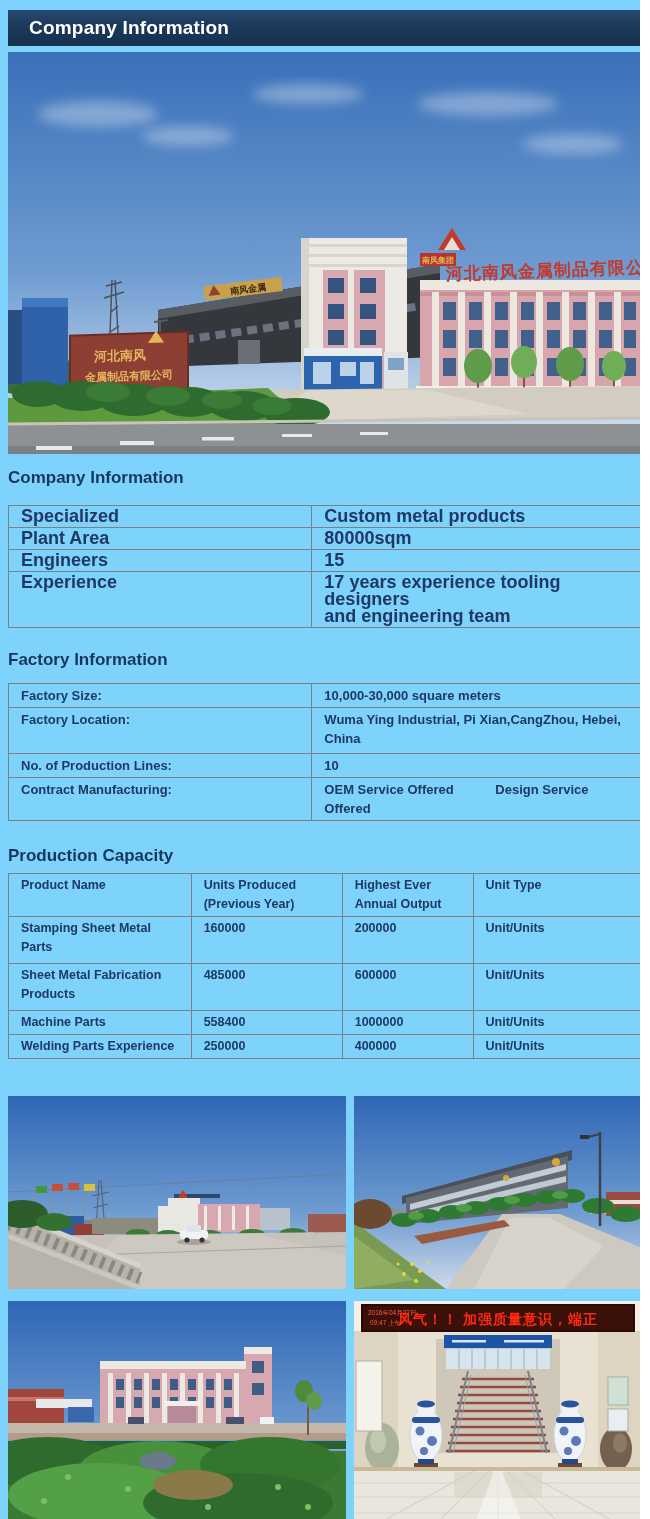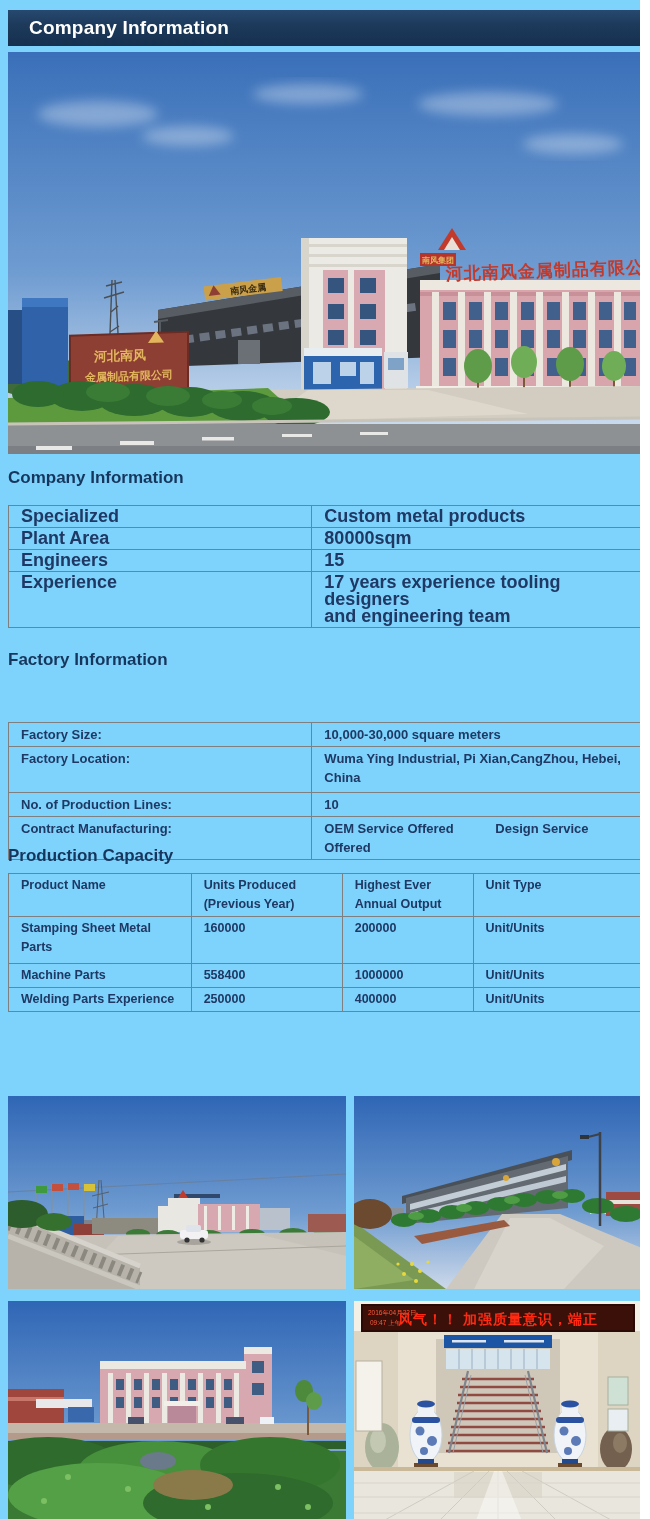--- a/index.html
+++ b/index.html
@@ -19,21 +19,21 @@
   .h-company{top:466px;}
   .h-factory{top:648px;}
   .h-production{top:844px;}
   
   table.info{position:absolute;left:8px;width:633px;border-collapse:collapse;table-layout:fixed;
              color:#1f3864;font-weight:bold;}
   table.info td,table.info th{border:1px solid #7f7f7f;vertical-align:top;text-align:left;
              padding:2px 10px 2px 12px;font-weight:bold;}
   .t-company{top:505px;font-size:18px;line-height:17px;}
   .t-company td{height:17px;}
-  .t-factory{top:722px;font-size:13px;line-height:19px;}
+  .t-factory{top:683px;font-size:13px;line-height:19px;}
   .t-factory td{padding-top:3px;padding-bottom:3px;}
   .t-production{top:873px;font-size:12.5px;line-height:19px;}
   .t-production td,.t-production th{padding:5px 9px 4px 10px;}
   .col-l{width:48%;}.col-r{width:52%;}
   .p-c1{width:28.9%;}.p-c2{width:23.9%;}.p-c3{width:20.7%;}.p-c4{width:26.5%;}
   .justify{text-align:justify;text-justify:inter-word;}
   .two-line span{display:block;}
   .gap-right{display:inline-block;margin-right:38px;}
   .tall-44 td{height:40px;}
   .tall-47 td{height:41px;}
@@ -315,20 +315,26 @@
         <th>Units Produced (Previous Year)</th>
         <th>Highest Ever Annual Output</th>
         <th>Unit Type</th>
       </tr>
       <tr class="tall-2l">
         <td class="justify">Stamping Sheet Metal Parts</td>
         <td>160000</td>
         <td>200000</td>
         <td>Unit/Units</td>
       </tr>
+      <tr class="tall-2l">
+        <td class="justify">Sheet Metal Fabrication Products</td>
+        <td>485000</td>
+        <td>600000</td>
+        <td>Unit/Units</td>
+      </tr>
       <tr>
         <td>Machine Parts</td>
         <td>558400</td>
         <td>1000000</td>
         <td>Unit/Units</td>
       </tr>
       <tr>
         <td>Welding Parts Experience</td>
         <td>250000</td>
         <td>400000</td>

